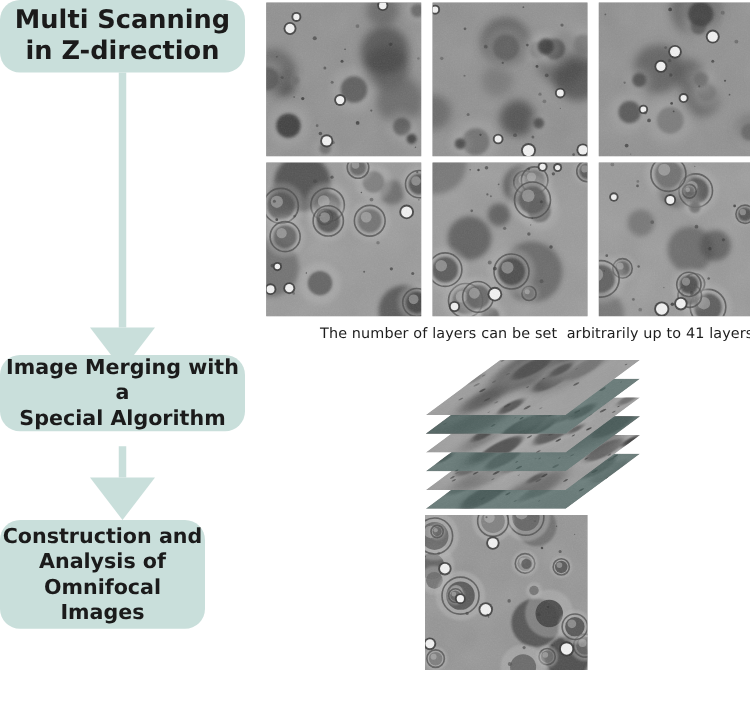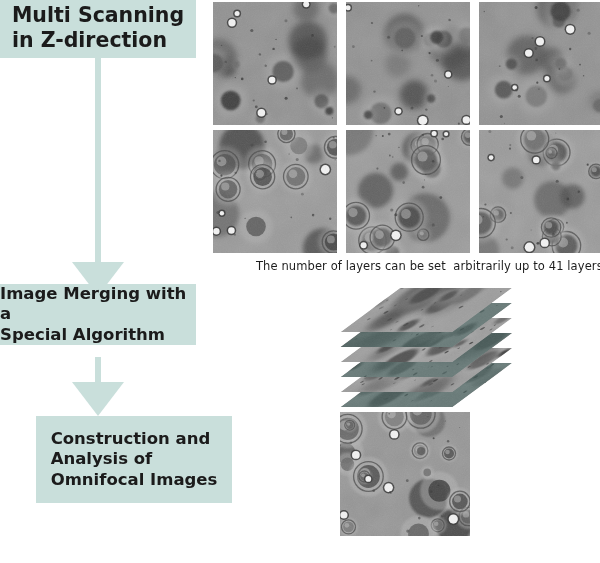--- a/index.html
+++ b/index.html
@@ -16,28 +16,30 @@
     -webkit-font-smoothing: antialiased;
   }
 
   
   .flow-box {
     position: absolute;
     background: #c9dfdb;
     display: flex;
     align-items: center;
     justify-content: center;
+    text-align: center;
     color: #1b1b1b;
     font-weight: bold;
     line-height: 1.24;
     box-sizing: border-box;
+    border-radius: 16px;
   }
   #box-scan   { left: 0; top: 0;   width: 196px; height: 58px;  font-size: 20.5px; padding-bottom: 2px; }
   #box-merge  { left: 0; top: 284px; width: 196px; height: 61px; font-size: 16.5px; }
-  #box-constr { left: 0; top: 416px; width: 196px; height: 87px; font-size: 16.5px; margin-left: 36px; }
+  #box-constr { left: 0; top: 416px; width: 164px; height: 87px; font-size: 16.5px; }
 
   .flow-box .lines { display: block; white-space: pre-line; }
 
   
   .arrow {
     position: absolute;
     left: 0;
     width: 196px;
   }
   .arrow .shaft {

